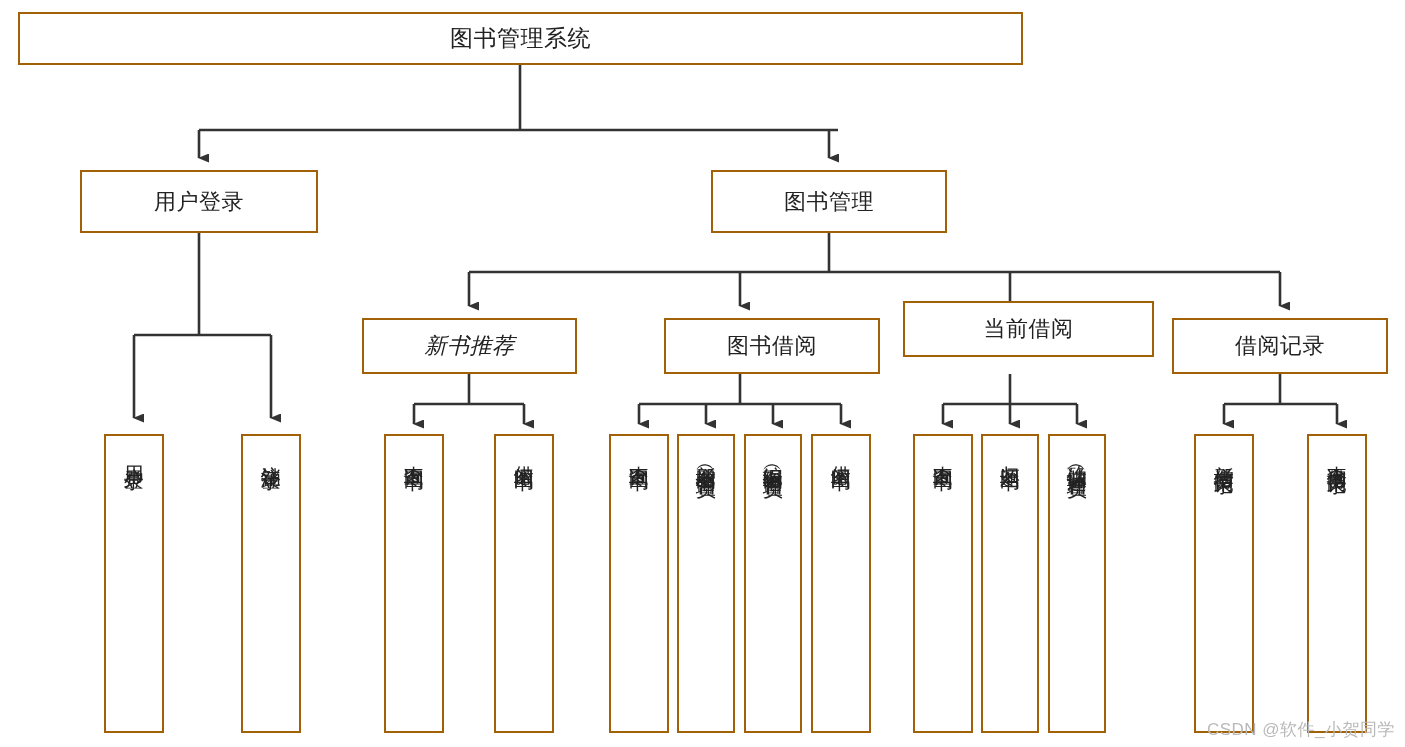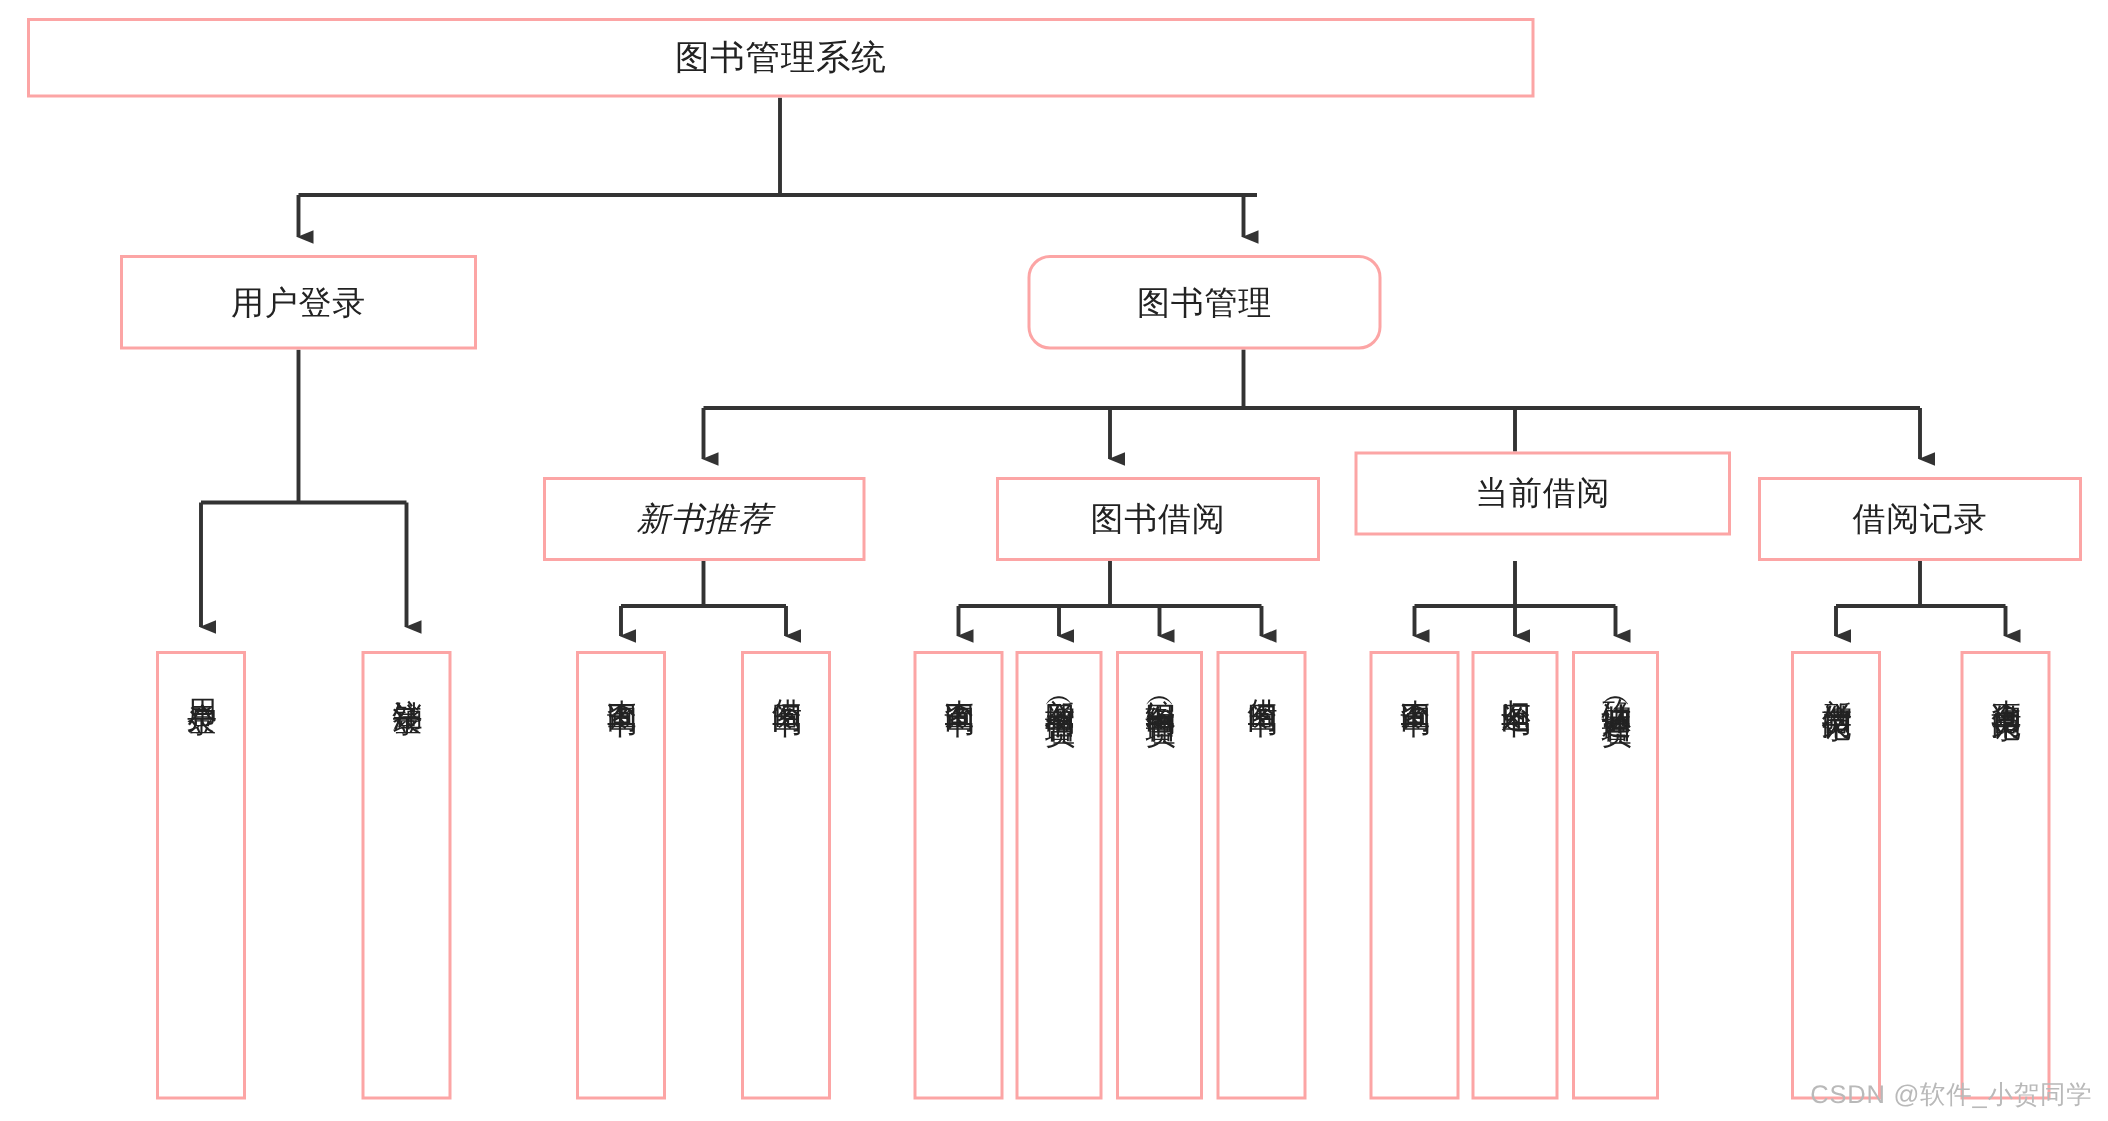--- a/index.html
+++ b/index.html
@@ -20,21 +20,21 @@
   #edge-layer {
     position: absolute;
     left: 0;
     top: 0;
     width: 1405px;
     height: 747px;
   }
   .node {
     position: absolute;
     box-sizing: border-box;
-    border: 2px solid #fca5a5;
+    border: 2px solid #a16207;
     background: #ffffff;
     display: flex;
     align-items: center;
     justify-content: center;
     color: #222222;
   }
   .node-label {
     font-size: 21px;
     line-height: 1.15;
     letter-spacing: 0.5px;
@@ -122,21 +122,21 @@
     </g>
   </svg>
 
   <div class="node lvl0" style="left:18px; top:12px; width:1005px; height:53px;">
     <span class="node-label">图书管理系统</span>
   </div>
 
   <div class="node lvl1" style="left:80px; top:170px; width:238px; height:63px;">
     <span class="node-label">用户登录</span>
   </div>
-  <div class="node lvl1" style="left:685px; top:170px; width:236px; height:63px;border-radius:15px;">
+  <div class="node lvl1" style="left:711px; top:170px; width:236px; height:63px;">
     <span class="node-label">图书管理</span>
   </div>
 
   <div class="node lvl2" style="left:362px; top:318px; width:215px; height:56px;font-style:italic;">
     <span class="node-label">新书推荐</span>
   </div>
   <div class="node lvl2" style="left:664px; top:318px; width:216px; height:56px;">
     <span class="node-label">图书借阅</span>
   </div>
   <div class="node lvl2" style="left:903px; top:301px; width:251px; height:56px;">

